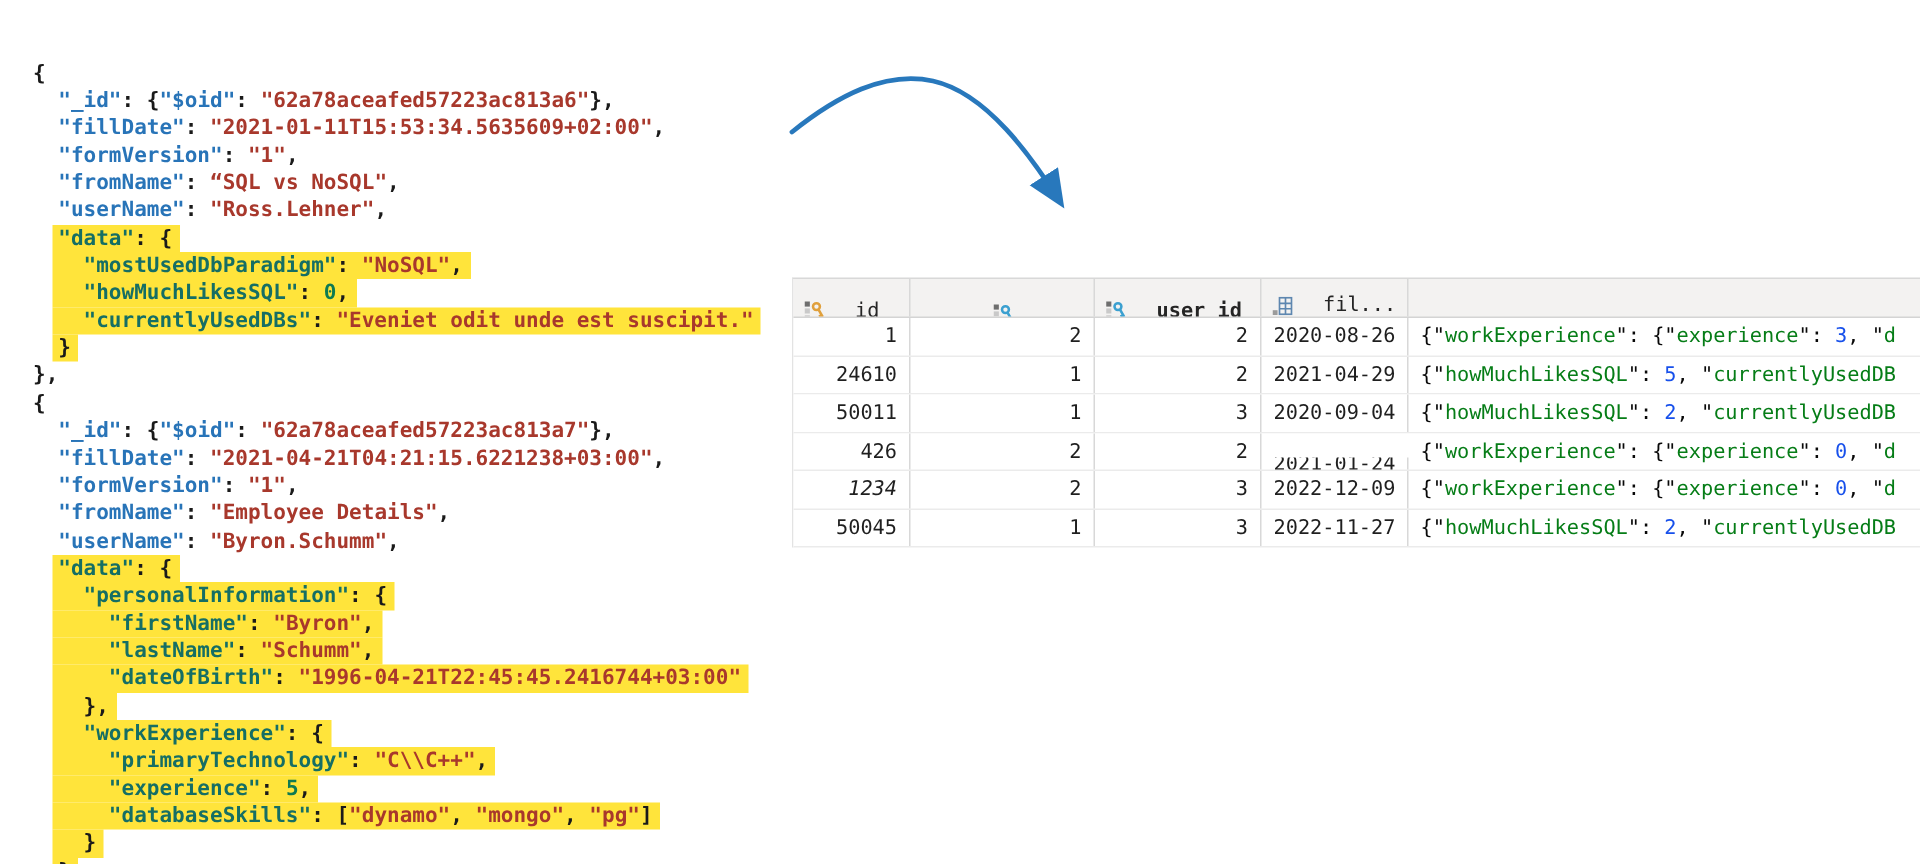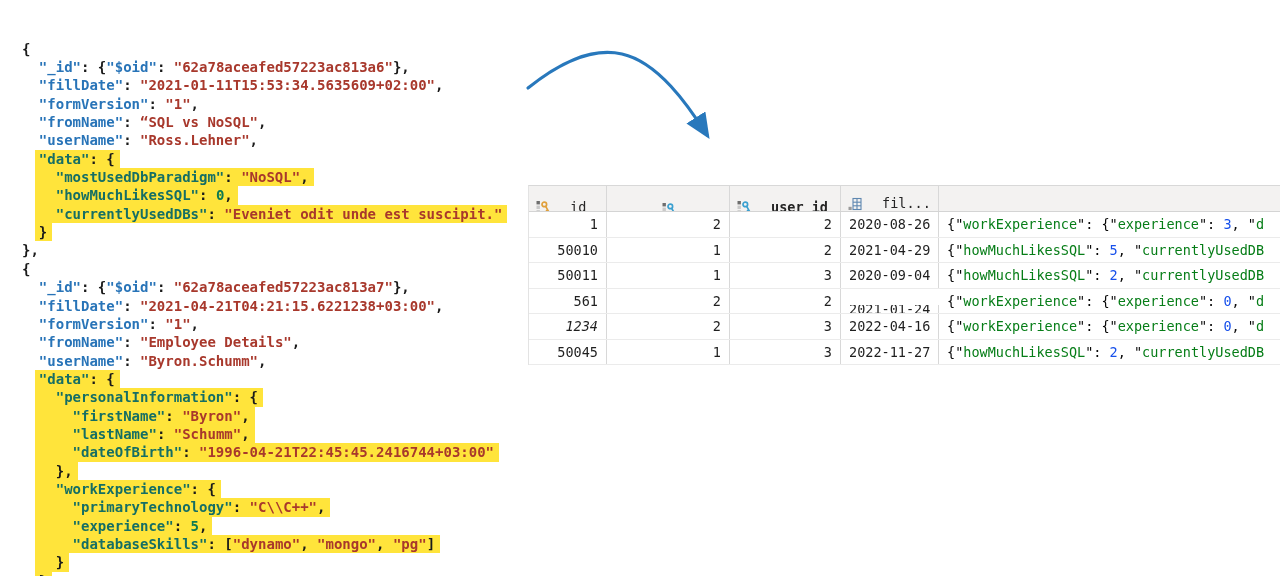--- a/index.html
+++ b/index.html
@@ -127,45 +127,45 @@
     </div>
   <div id="tbody">
       <div class="trow">
         <div class="td num" style="width: 78px;">1</div>
         <div class="td num" style="width: 123px;">2</div>
         <div class="td num" style="width: 111px;">2</div>
         <div class="td" style="width: 98px;">2020-08-26</div>
         <div class="td last" style="flex: 1 1 0%;"><span class="j-p">{"</span><span class="j-k">workExperience</span><span class="j-p">": {"</span><span class="j-k">experience</span><span class="j-p">": </span><span class="j-n">3</span><span class="j-p">, "</span><span class="j-k">d</span></div>
       </div>
       <div class="trow">
-        <div class="td num" style="width: 78px;">50010</div>
+        <div class="td num" style="width: 78px;">24610</div>
         <div class="td num" style="width: 123px;">1</div>
         <div class="td num" style="width: 111px;">2</div>
         <div class="td" style="width: 98px;">2021-04-29</div>
         <div class="td last" style="flex: 1 1 0%;"><span class="j-p">{"</span><span class="j-k">howMuchLikesSQL</span><span class="j-p">": </span><span class="j-n">5</span><span class="j-p">, "</span><span class="j-k">currentlyUsedDB</span></div>
       </div>
       <div class="trow">
         <div class="td num" style="width: 78px;">50011</div>
         <div class="td num" style="width: 123px;">1</div>
         <div class="td num" style="width: 111px;">3</div>
         <div class="td" style="width: 98px;">2020-09-04</div>
         <div class="td last" style="flex: 1 1 0%;"><span class="j-p">{"</span><span class="j-k">howMuchLikesSQL</span><span class="j-p">": </span><span class="j-n">2</span><span class="j-p">, "</span><span class="j-k">currentlyUsedDB</span></div>
       </div>
       <div class="trow">
-        <div class="td num" style="width: 78px;">561</div>
+        <div class="td num" style="width: 78px;">426</div>
         <div class="td num" style="width: 123px;">2</div>
         <div class="td num" style="width: 111px;">2</div>
         <div class="td" style="width: 98px; margin-top: 16px;">2021-01-24</div>
         <div class="td last" style="flex: 1 1 0%;"><span class="j-p">{"</span><span class="j-k">workExperience</span><span class="j-p">": {"</span><span class="j-k">experience</span><span class="j-p">": </span><span class="j-n">0</span><span class="j-p">, "</span><span class="j-k">d</span></div>
       </div>
       <div class="trow">
         <div class="td num" style="width: 78px; font-style: italic;">1234</div>
         <div class="td num" style="width: 123px;">2</div>
         <div class="td num" style="width: 111px;">3</div>
-        <div class="td" style="width: 98px;">2022-04-16</div>
+        <div class="td" style="width: 98px;">2022-12-09</div>
         <div class="td last" style="flex: 1 1 0%;"><span class="j-p">{"</span><span class="j-k">workExperience</span><span class="j-p">": {"</span><span class="j-k">experience</span><span class="j-p">": </span><span class="j-n">0</span><span class="j-p">, "</span><span class="j-k">d</span></div>
       </div>
       <div class="trow">
         <div class="td num" style="width: 78px;">50045</div>
         <div class="td num" style="width: 123px;">1</div>
         <div class="td num" style="width: 111px;">3</div>
         <div class="td" style="width: 98px;">2022-11-27</div>
         <div class="td last" style="flex: 1 1 0%;"><span class="j-p">{"</span><span class="j-k">howMuchLikesSQL</span><span class="j-p">": </span><span class="j-n">2</span><span class="j-p">, "</span><span class="j-k">currentlyUsedDB</span></div>
       </div>
     </div>

